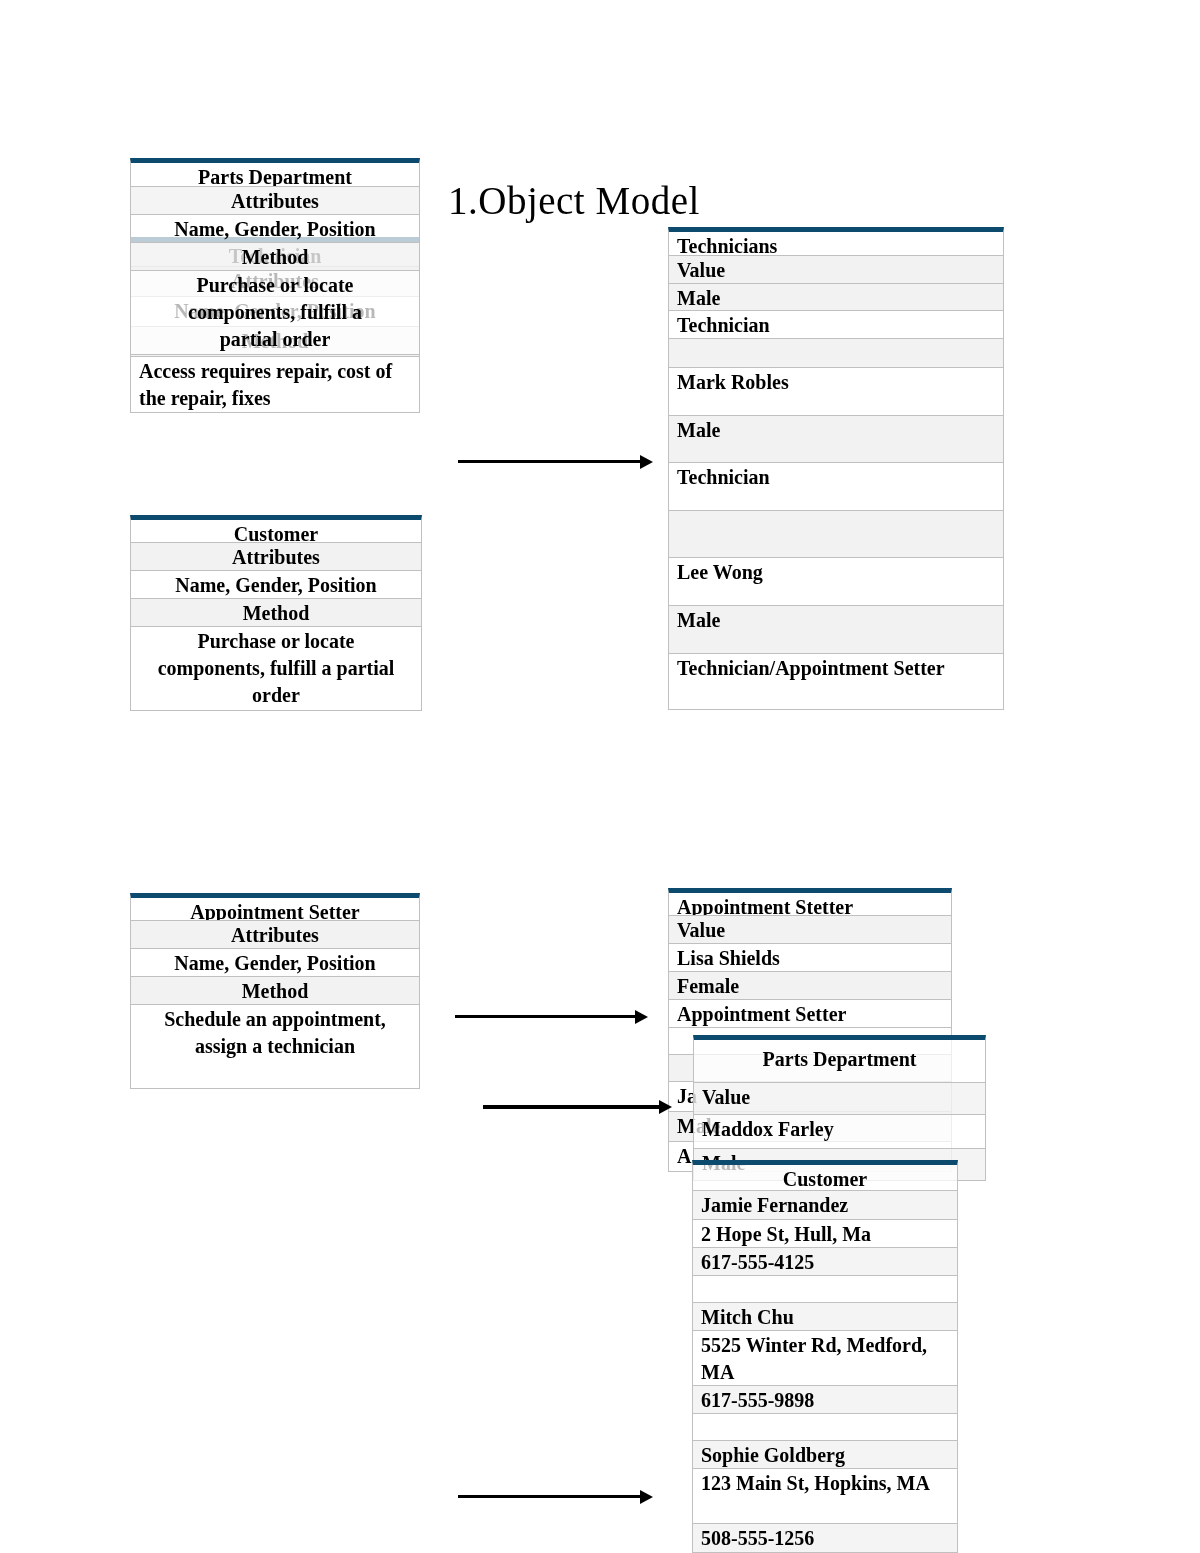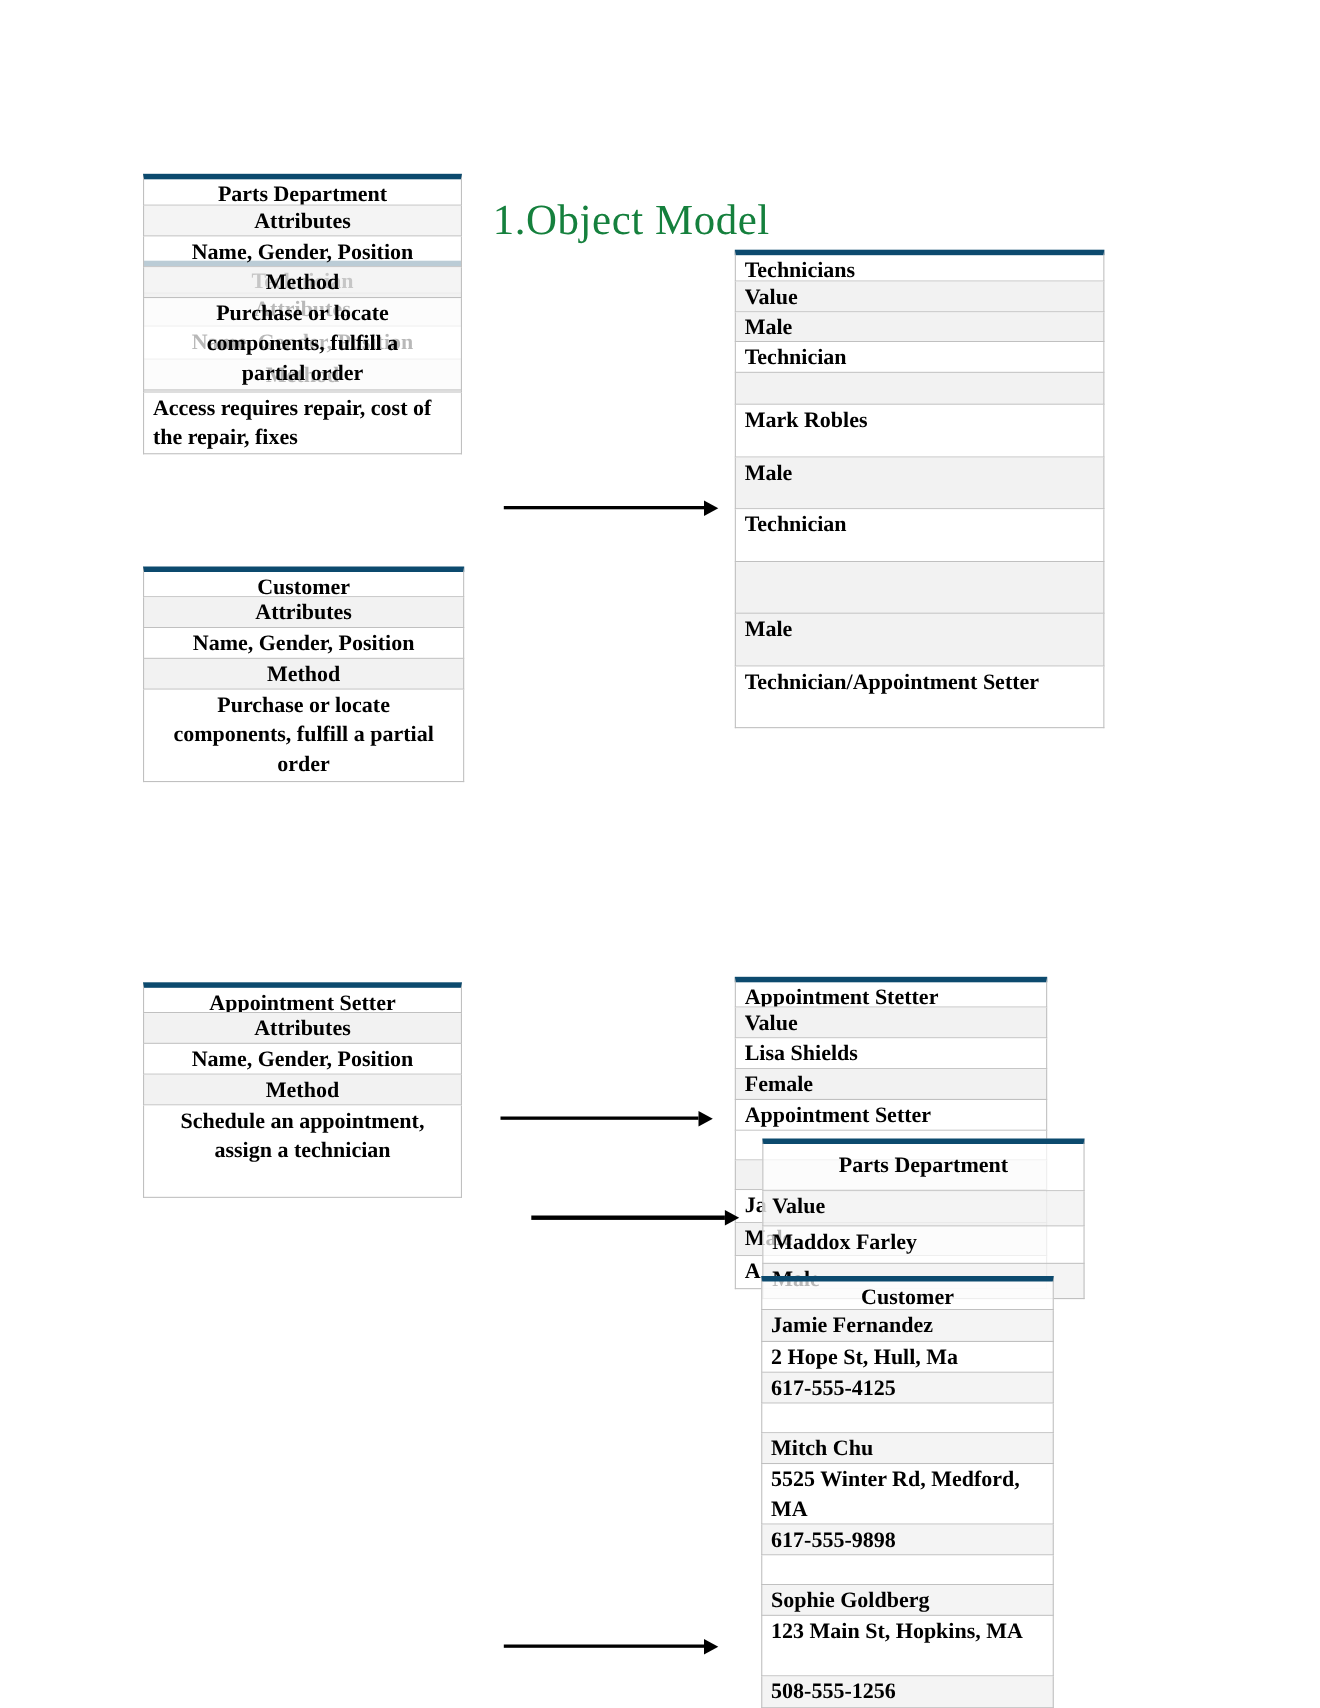--- a/index.html
+++ b/index.html
@@ -28,21 +28,21 @@
     content:"";position:absolute;right:-13px;top:50%;transform:translateY(-50%);
     width:0;height:0;border-left:13px solid #000;
     border-top:7px solid transparent;border-bottom:7px solid transparent;
   }
 </style>
 </head>
 <body>
 
 <div class="page">
 
-  <div class="doc-title" style="color:#15803d;">1.Object Model</div>
+  <div class="doc-title" style="color:#000000;">1.Object Model</div>
 
   <div class="tbl" style="left:130px;top:237px;width:290px;z-index:1;">
     <div class="row first w c" style="height:30px">Technician</div>
     <div class="row g c" style="height:30px">Attributes</div>
     <div class="row w c" style="height:30px">Name, Gender, Position</div>
     <div class="row g c" style="height:30px">Method</div>
     <div class="row w" style="height:56px">Access requires repair, cost of the repair, fixes</div>
   </div>
 
   <div class="tbl" style="left:130px;top:158px;width:290px;z-index:2;">
@@ -72,20 +72,21 @@
   <div class="tbl" style="left:668px;top:227px;width:336px;">
     <div class="row first w" style="height:29px">Technicians</div>
     <div class="row g" style="height:28px">Value</div>
     <div class="row g" style="height:27px">Male</div>
     <div class="row w" style="height:28px">Technician</div>
     <div class="row g" style="height:29px"></div>
     <div class="row w" style="height:48px">Mark Robles</div>
     <div class="row g" style="height:47px">Male</div>
     <div class="row w" style="height:48px">Technician</div>
     <div class="row g" style="height:47px"></div>
+    <div class="row w" style="height:48px">Lee Wong</div>
     <div class="row g" style="height:48px">Male</div>
     <div class="row w" style="height:56px">Technician/Appointment Setter</div>
   </div>
 
   <div class="tbl" style="left:668px;top:888px;width:284px;z-index:1;">
     <div class="row first w" style="height:28px">Appointment Stetter</div>
     <div class="row g" style="height:28px">Value</div>
     <div class="row w" style="height:28px">Lisa Shields</div>
     <div class="row g" style="height:28px">Female</div>
     <div class="row w" style="height:28px">Appointment Setter</div>

